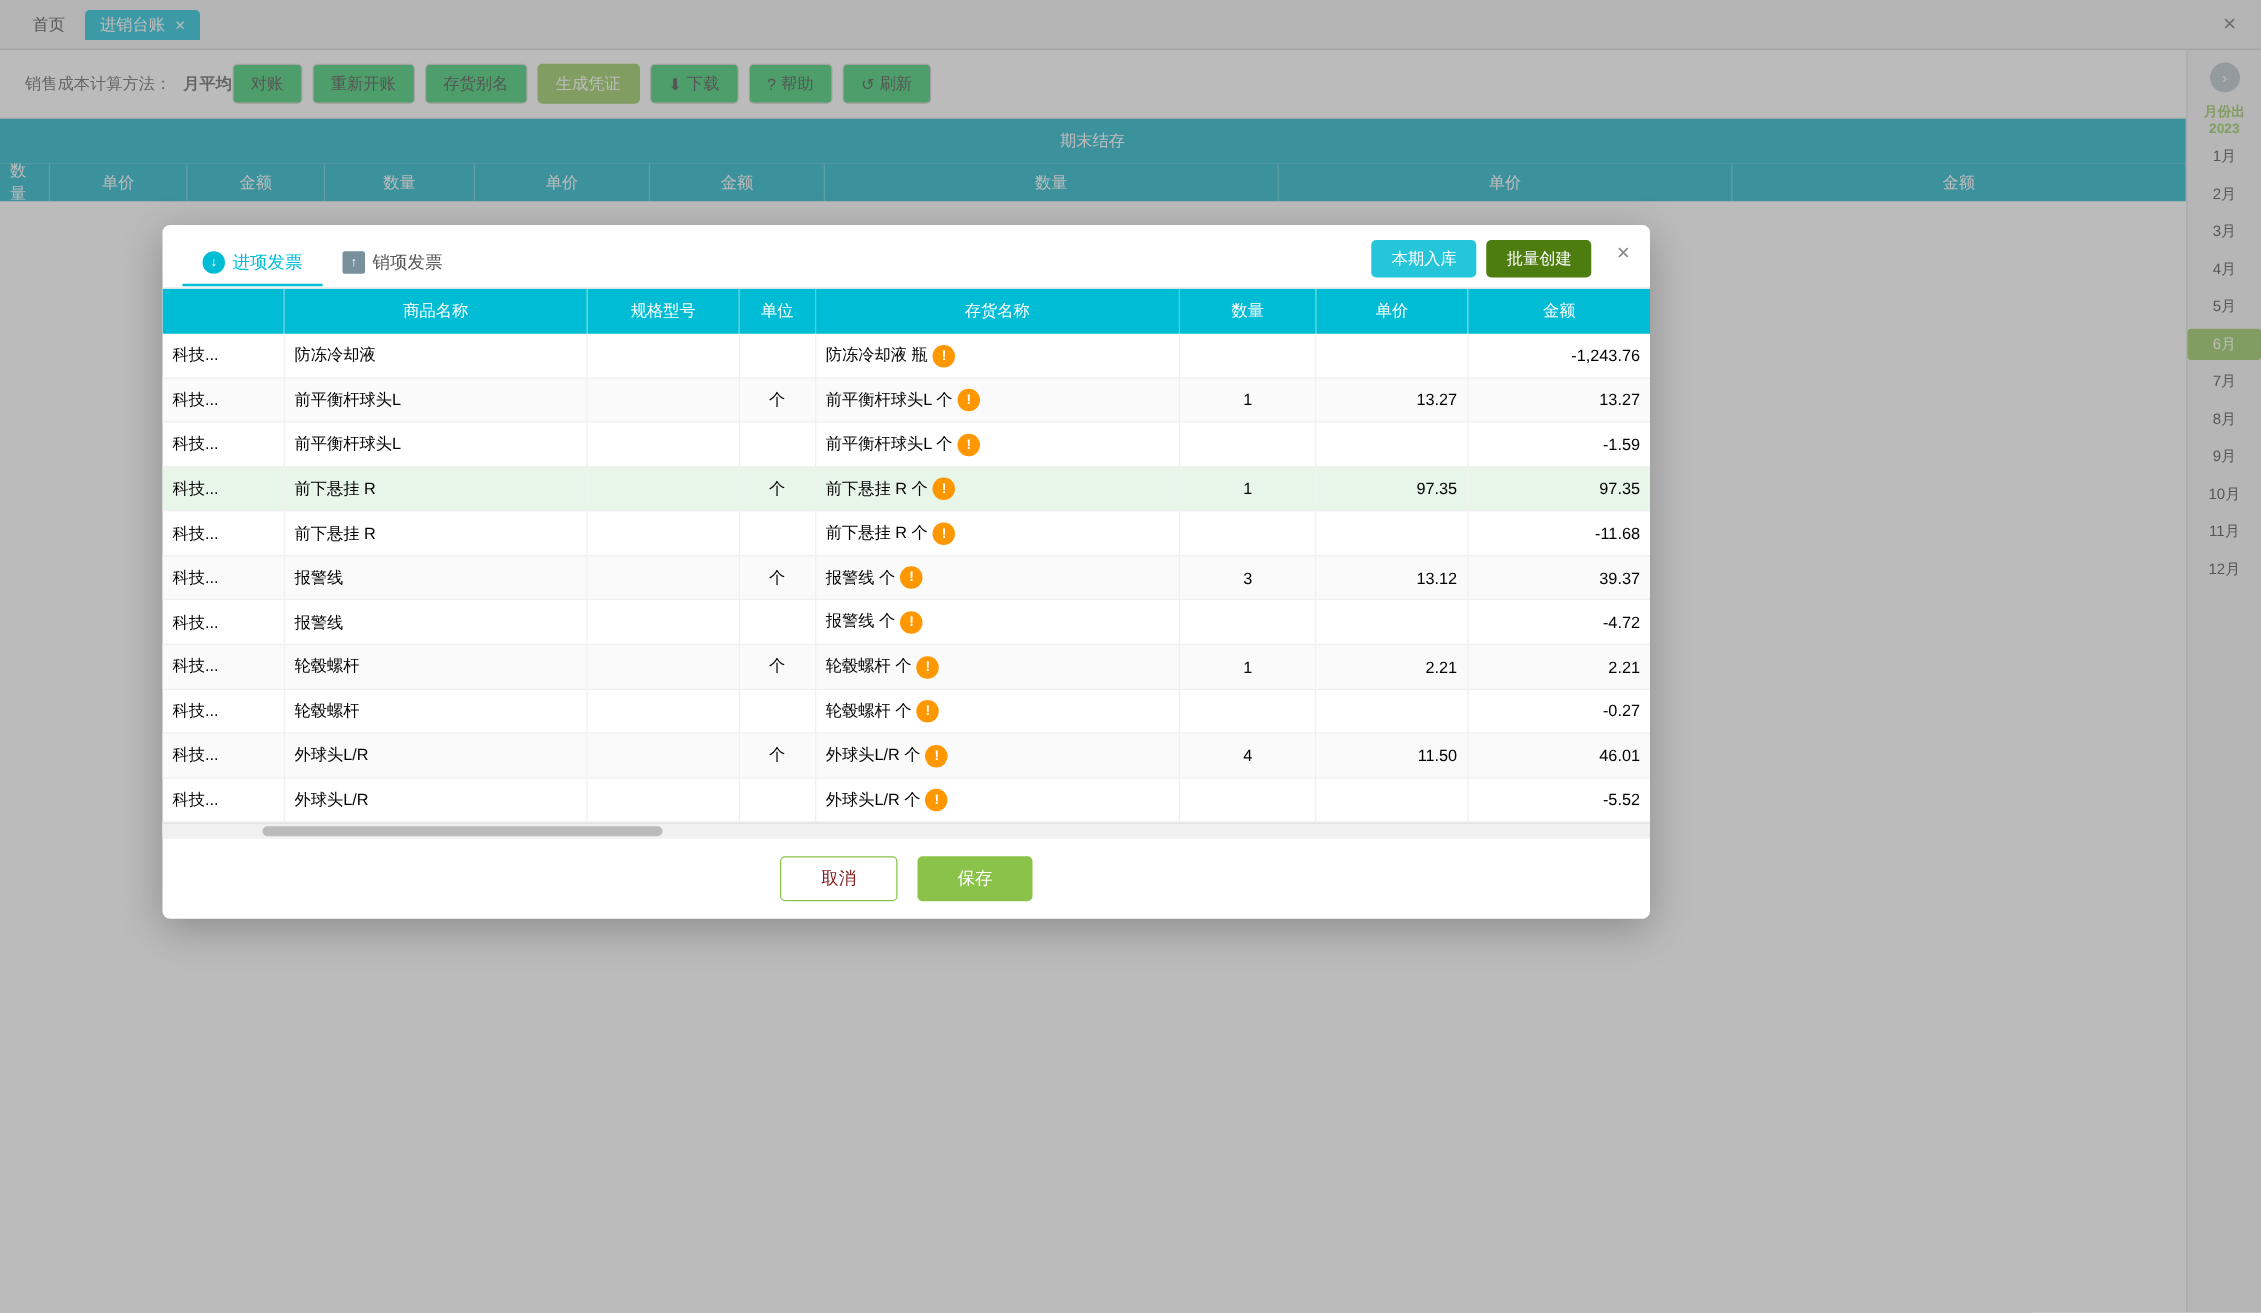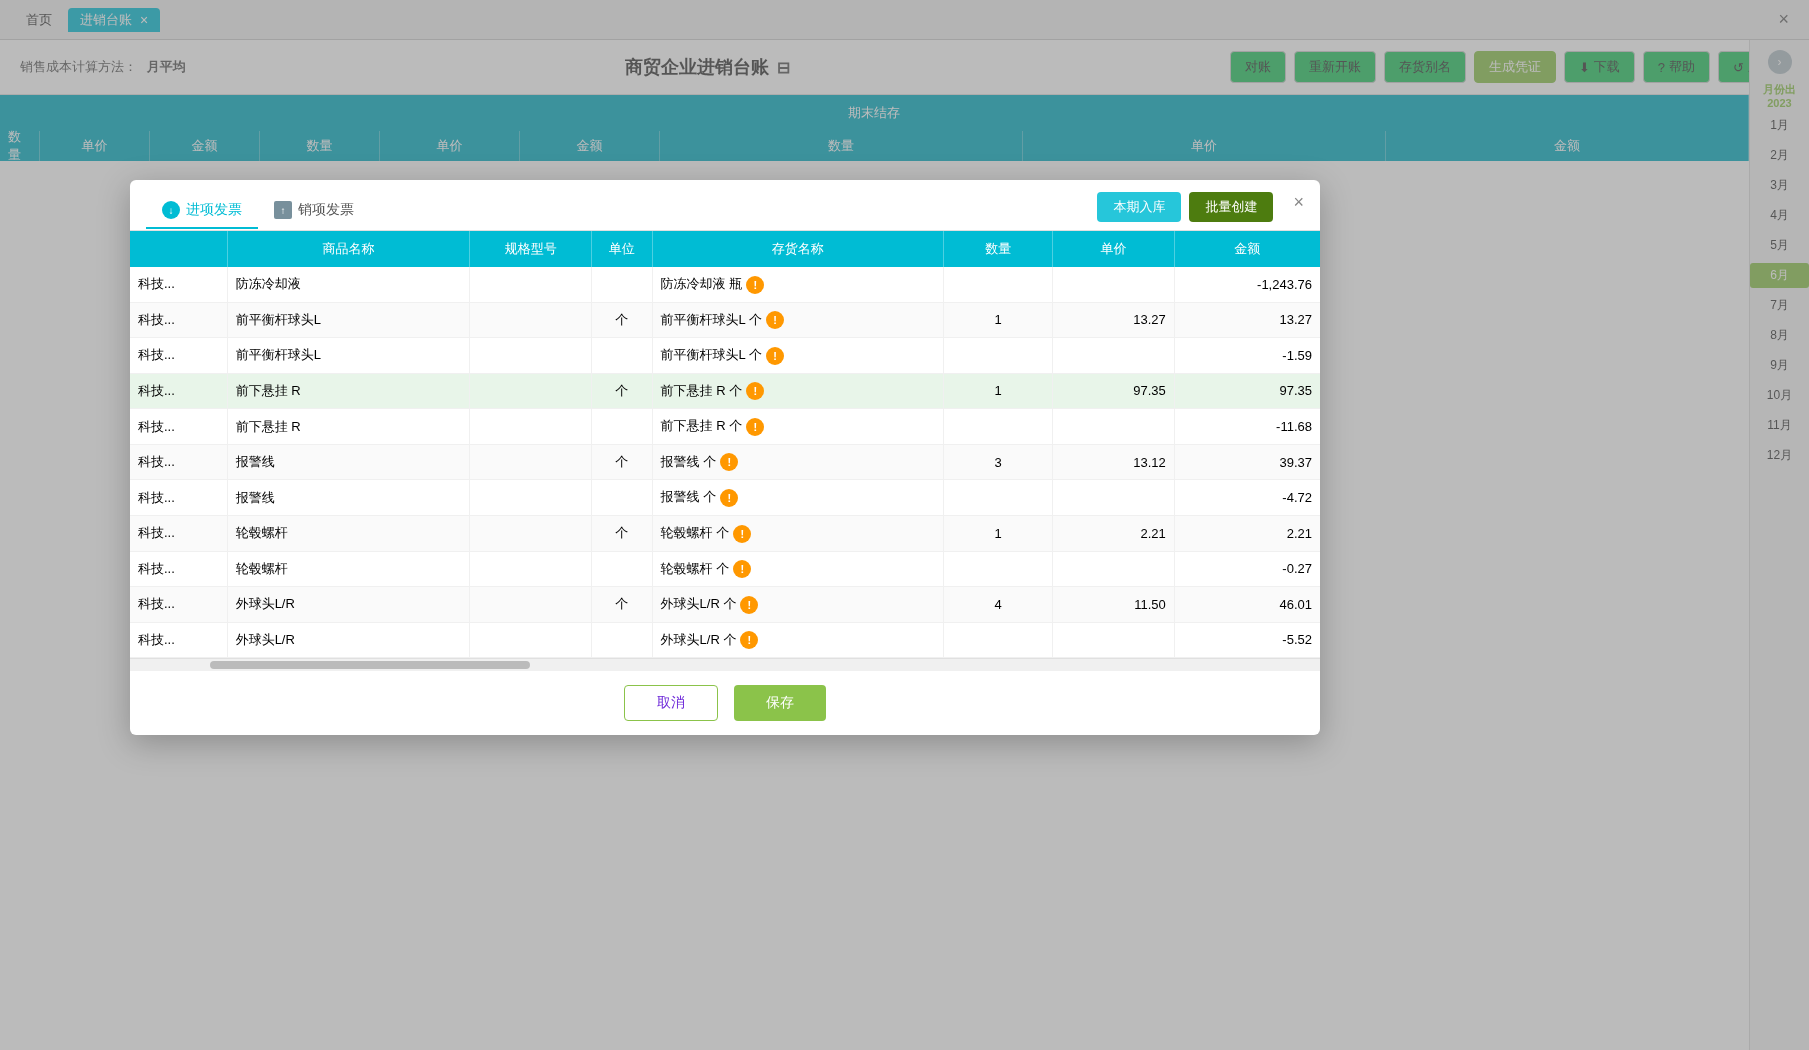--- a/index.html
+++ b/index.html
@@ -327,21 +327,21 @@
       justify-content: center;
       gap: 16px;
       padding: 14px 0;
       border-top: 1px solid #f0f0f0;
     }
     .btn-cancel {
       padding: 8px 32px;
       border-radius: 4px;
       border: 1px solid #8bc34a;
       background: white;
-      color: #6d28d9;
+      color: #7f1d1d;
       font-size: 14px;
       cursor: pointer;
     }
     .btn-save {
       padding: 8px 32px;
       border-radius: 4px;
       border: none;
       background: #8bc34a;
       color: white;
       font-size: 14px;
@@ -386,24 +386,20 @@
     <span>进销台账</span>
     <span class="close-x">×</span>
   </div>
   <span class="top-bar-close">×</span>
 </div>
 
 <div class="main-toolbar">
   <div class="cost-method">
     <span>销售成本计算方法：</span>
     <span style="margin-left:6px;font-weight:bold;">月平均</span>
-  </div>
-  <div class="page-title">
-    <span>商贸企业进销台账</span>
-    <span style="font-size:16px;color:#555;">⊟</span>
   </div>
   <div class="toolbar-buttons">
     <button class="btn">对账</button>
     <button class="btn">重新开账</button>
     <button class="btn">存货别名</button>
     <button class="btn btn-primary">生成凭证</button>
     <button class="btn btn-icon">
       <span>⬇</span>
       <span>下载</span>
     </button>

